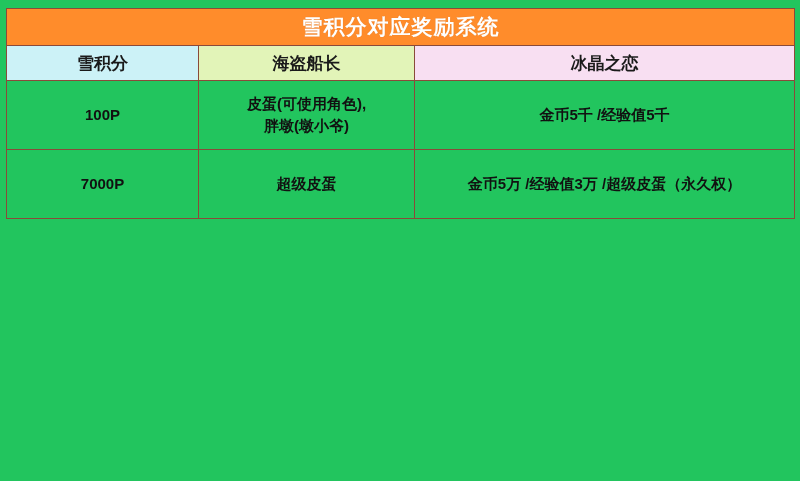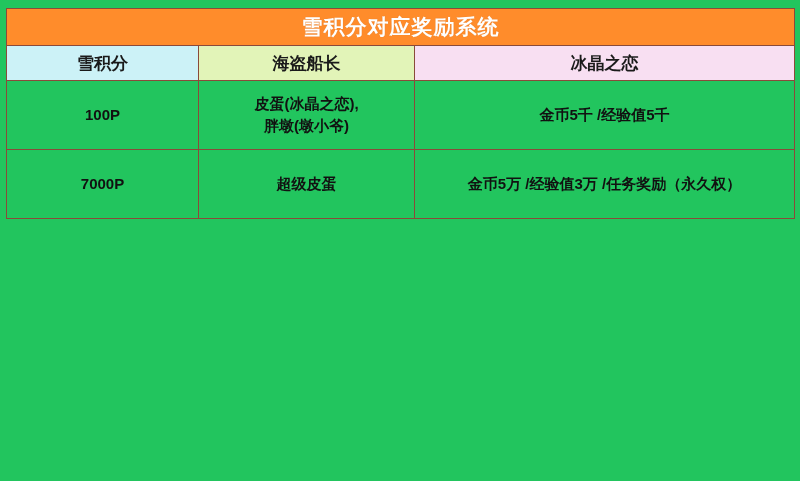--- a/index.html
+++ b/index.html
@@ -87,34 +87,34 @@
       <tr>
         <td class="hdr hdr-points">雪积分</td>
         <td class="hdr hdr-roles">海盗船长</td>
         <td class="hdr hdr-reward">冰晶之恋</td>
       </tr>
 
 
       <tr class="row-body">
         <td class="cell points">100P</td>
         <td class="cell roles">
-          <span class="line">皮蛋(冰晶之恋),</span>
+          <span class="line">皮蛋(可使用角色),</span>
           <span class="line">胖墩(墩小爷)</span>
         </td>
         <td class="cell reward">
           <span class="line">金币5千 /经验值5千</span>
         </td>
       </tr>
 
 
 
       <tr class="row-body">
         <td class="cell points">7000P</td>
         <td class="cell roles">
           <span class="line">超级皮蛋</span>
         </td>
         <td class="cell reward">
-          <span class="line">金币5万 /经验值3万 /任务奖励（永久权）</span>
+          <span class="line">金币5万 /经验值3万 /超级皮蛋（永久权）</span>
         </td>
       </tr>
     </tbody>
   </table>
 </div>
 
 </body></html>

